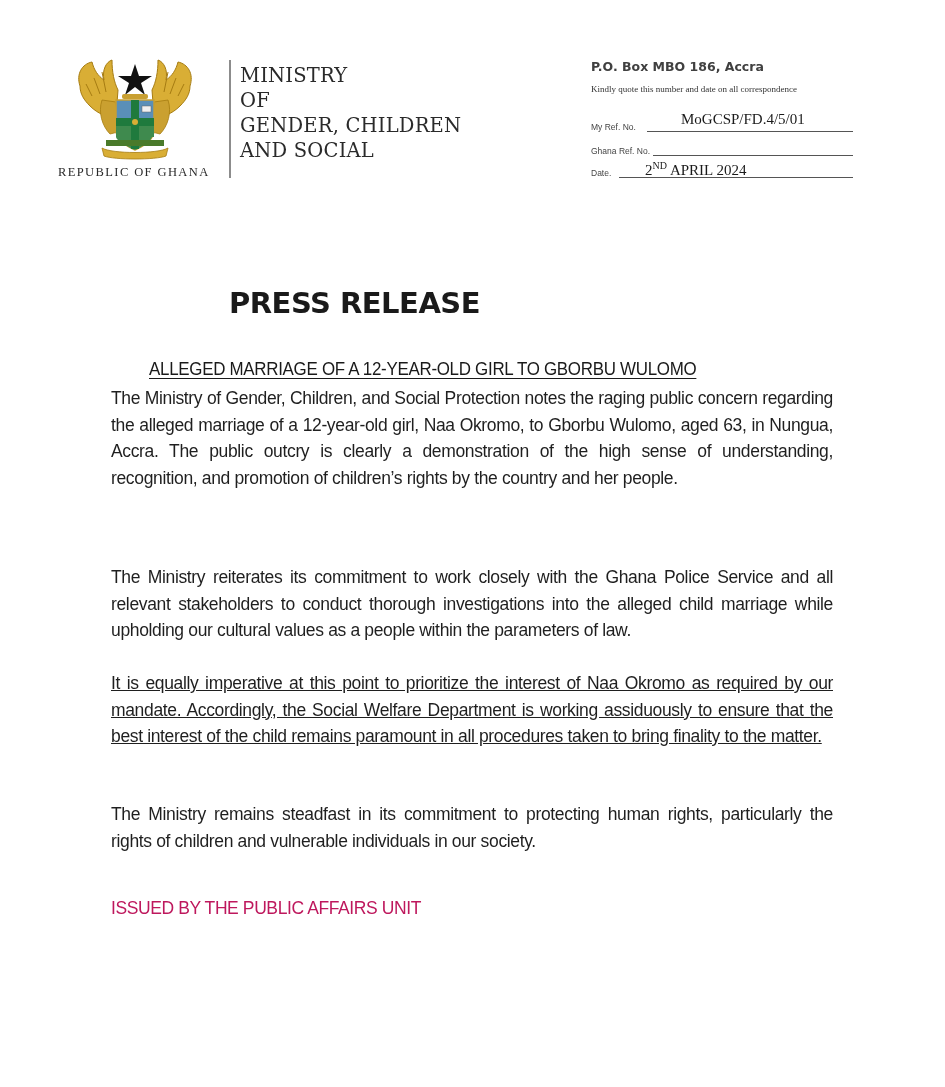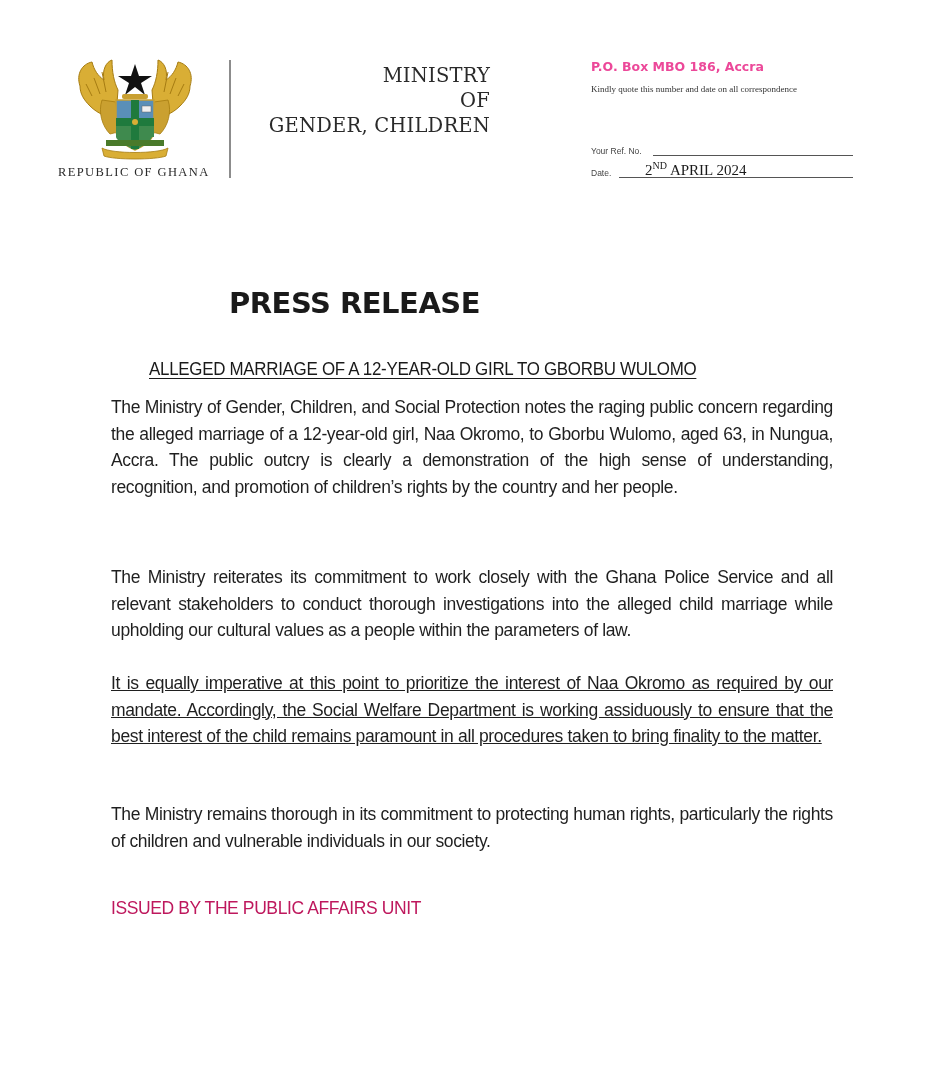--- a/index.html
+++ b/index.html
@@ -47,37 +47,37 @@
       top: 60px;
       width: 2px;
       height: 118px;
       background: #8c8c8c;
     }
     .ministry-name {
       position: absolute;
       left: 240px;
       top: 63px;
       width: 250px;
-      text-align: right;
+      text-align: left;
       font-family: "DejaVu Serif", serif;
       font-size: 19.5px;
       line-height: 25px;
       letter-spacing: 0.2px;
       color: #2a2a2a;
     }
     .ministry-name div { white-space: nowrap; }
 
     .address {
       position: absolute;
       left: 591px;
       top: 57px;
       width: 280px;
       font-family: "DejaVu Sans", sans-serif;
       font-weight: bold;
-      color: #ec4899;
+      color: #404040;
     }
     .address .line1 { font-size: 12.5px; line-height: 19px; white-space: nowrap; }
     .address .line2 { font-size: 12.5px; line-height: 19px; white-space: nowrap; }
 
     .quote-note {
       position: absolute;
       left: 591px;
       top: 84px;
       font-family: Liberation Serif, serif;
       font-size: 9px;
@@ -154,21 +154,21 @@
       position: absolute;
       left: 111px;
       width: 722px;
       font-family: "Liberation Sans", sans-serif;
       font-size: 17.5px;
       line-height: 26.5px;
       text-align: justify;
       color: #1f1f1f;
       letter-spacing: -0.35px;
     }
-    .p1 { top: 394px; }
+    .p1 { top: 385px; }
     .p2 { top: 564px; }
     .p3 { top: 670px; text-decoration: underline; }
     .p4 { top: 801px; }
 
     .issued {
       position: absolute;
       left: 111px;
       top: 895px;
       font-family: Liberation Sans, sans-serif;
       font-size: 17.5px;
@@ -216,47 +216,53 @@
     </svg>
   </div>
   <div class="republic">REPUBLIC OF GHANA</div>
 
   <div class="divider"></div>
 
   <div class="ministry-name">
     <div>MINISTRY</div>
     <div>OF</div>
     <div>GENDER, CHILDREN</div>
+    <div>AND SOCIAL</div>
   </div>
 
   <div class="address">
     <div class="line1">P.O. Box MBO 186, Accra</div>
   </div>
 
   <div class="quote-note">Kindly quote this number and date on all correspondence</div>
 
+  <div class="ref-row" style="top:117px;">
+    <span class="lbl">My Ref. No.</span>
+    <span class="rule" style="left:56px;"></span>
+    <span class="val" style="left:90px; bottom:5px;">MoGCSP/FD.4/5/01</span>
+  </div>
 
   <div class="ref-row" style="top:141px;">
-    <span class="lbl">Your Ref. No.</span>
+    <span class="lbl">Ghana Ref. No.</span>
     <span class="rule" style="left:62px;"></span>
     <span class="val" style="left:90px;"></span>
   </div>
 
   <div class="ref-row" style="top:163px;">
     <span class="lbl">Date.</span>
     <span class="rule" style="left:28px;"></span>
     <span class="val" style="left:54px;"><span>2</span><sup>ND</sup> <span>APRIL 2024</span></span>
   </div>
 
   <div class="press-title">PRESS RELEASE</div>
 
   <div class="subject">ALLEGED MARRIAGE OF A 12-YEAR-OLD GIRL TO GBORBU WULOMO</div>
 
   <div class="body-text p1">The Ministry of Gender, Children, and Social Protection notes the raging public concern regarding the alleged marriage of a 12-year-old girl, Naa Okromo, to Gborbu Wulomo, aged 63, in Nungua, Accra. The public outcry is clearly a demonstration of the high sense of understanding, recognition, and promotion of children’s rights by the country and her people.</div>
   <div class="body-text p2">The Ministry reiterates its commitment to work closely with the Ghana Police Service and all relevant stakeholders to conduct thorough investigations into the alleged child marriage while upholding our cultural values as a people within the parameters of law.</div>
   <div class="body-text p3">It is equally imperative at this point to prioritize the interest of Naa Okromo as required by our mandate. Accordingly, the Social Welfare Department is working assiduously to ensure that the best interest of the child remains paramount in all procedures taken to bring finality to the matter.</div>
-  <div class="body-text p4">The Ministry remains thorough in its commitment to protecting human rights, particularly the rights of children and vulnerable individuals in our society.</div>
+  <div class="body-text p4">The Ministry remains steadfast in its commitment to protecting human rights, particularly the rights of children and vulnerable individuals in our society.</div>
 
   <div class="issued">
     <div>ISSUED BY THE PUBLIC AFFAIRS UNIT</div>
   </div>
 
 </div>
 
 </body></html>

